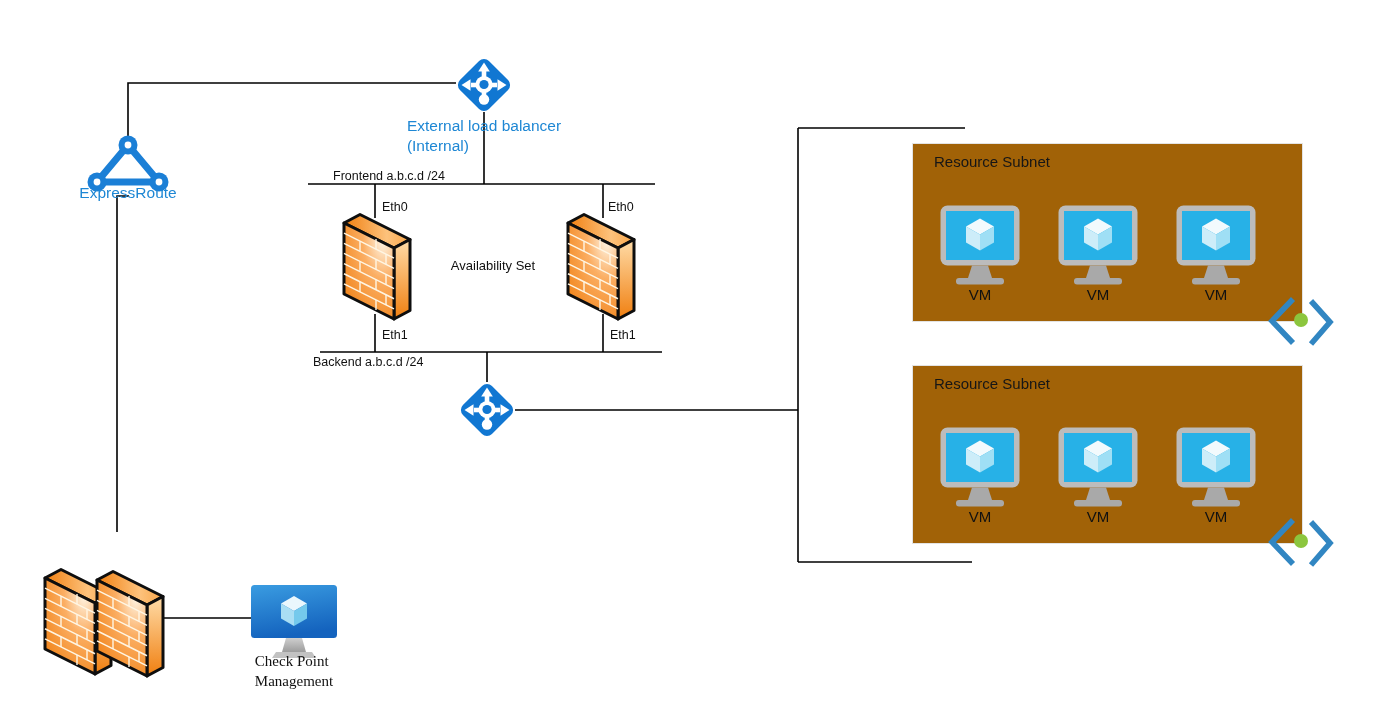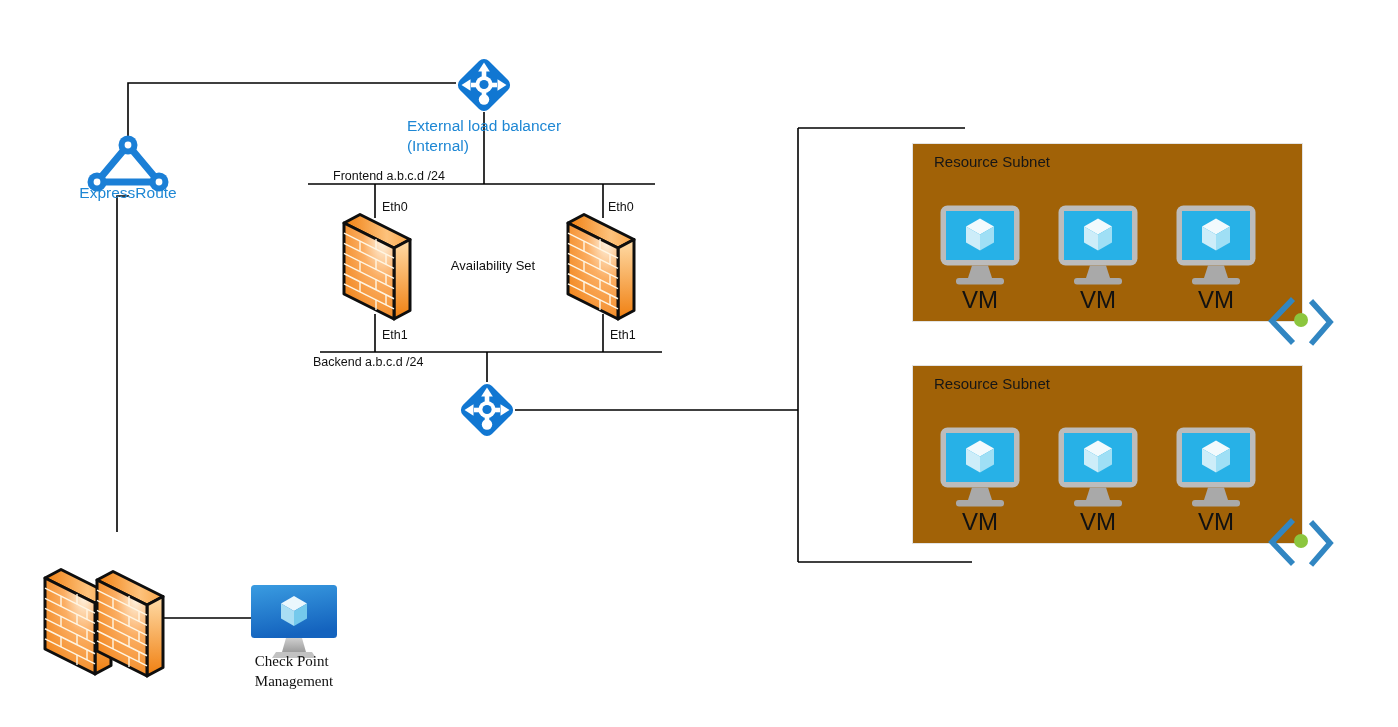--- a/index.html
+++ b/index.html
@@ -11,21 +11,21 @@
   .abs { position:absolute; }
   .lbl { position:absolute; white-space:nowrap; line-height:1.25; }
   .blue { color:#1e87d4; }
   .ctr { transform:translateX(-50%); text-align:left; }
   .small { font-size:12.5px; }
   .med { font-size:15.5px; }
   .box {
     position:absolute; background:#a16207; border:1px solid #e3e3e3;
   }
   .box-title { position:absolute; left:21px; top:9px; font-size:15px; color:#161616; white-space:nowrap; }
-  .vm-label { position:absolute; font-size:24px; color:#111; transform:translateX(-50%); }
+  .vm-label { position:absolute; font-size:15px; color:#111; transform:translateX(-50%); }
   .cp-label { font-size:15px; line-height:20px;font-family:Liberation Serif, serif; }
 </style>
 </head>
 <body>
 
 <div class="canvas">
 
   <svg width="0" height="0" style="position:absolute" aria-hidden="true">
     <defs>
       <radialGradient id="fwg" cx="0.78" cy="0.18" r="1.05">

